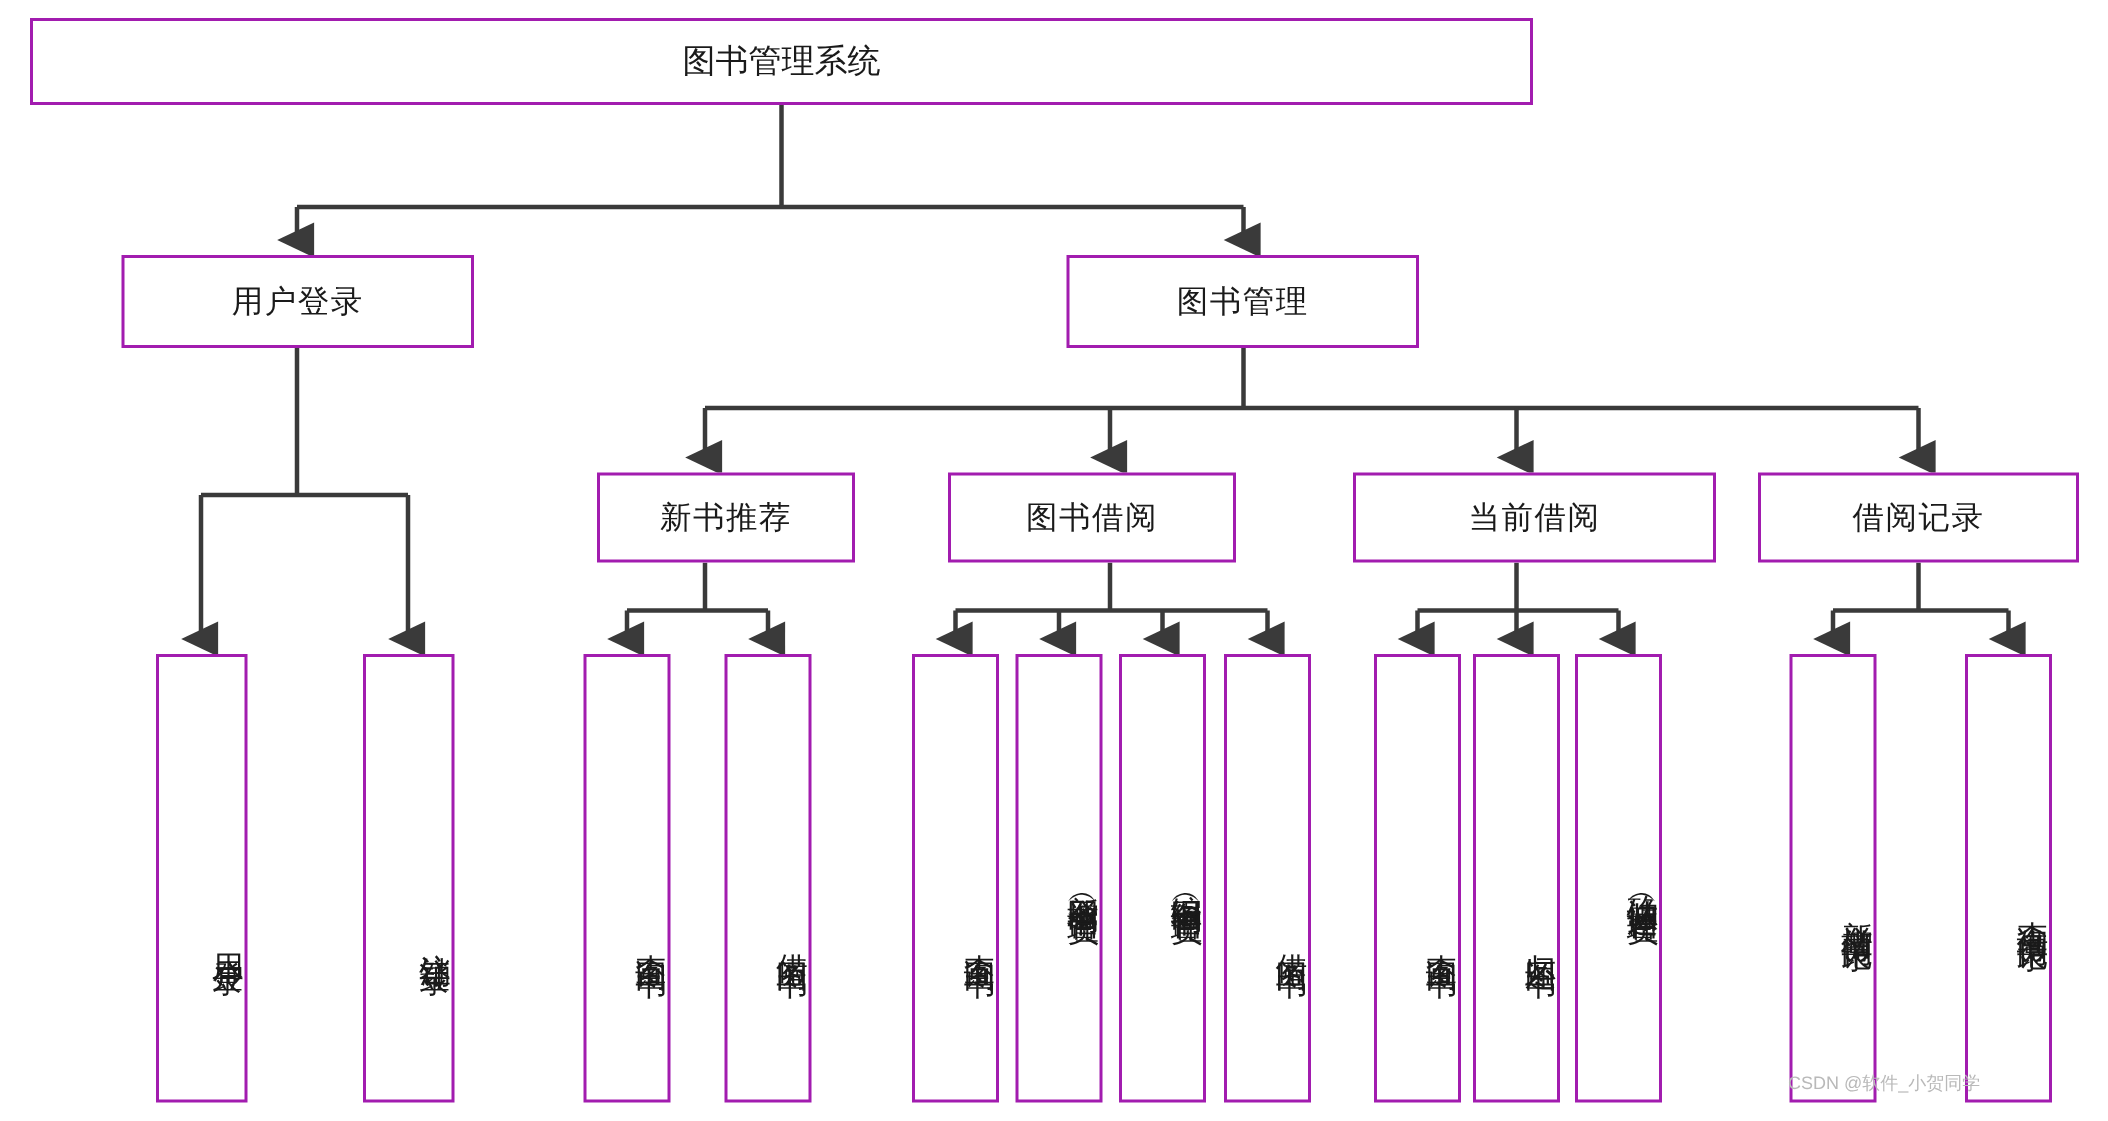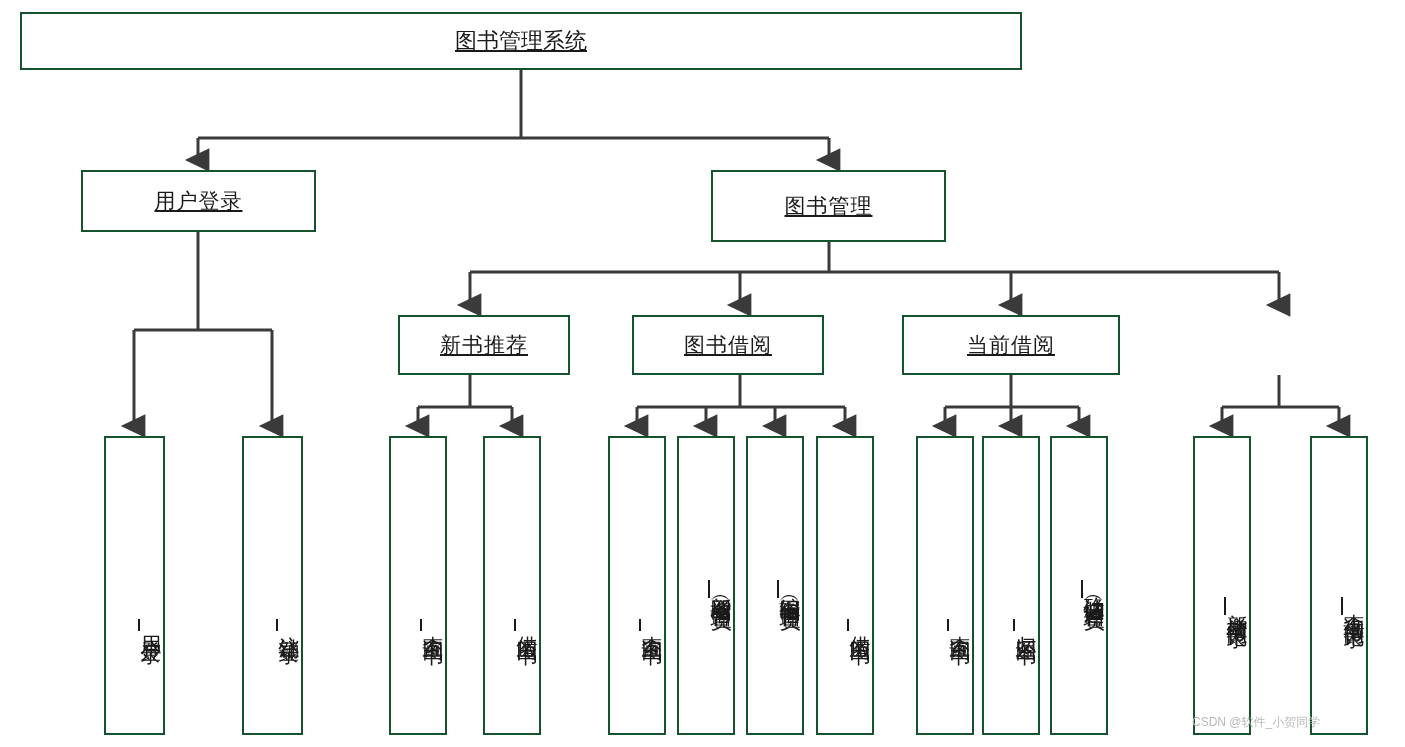--- a/index.html
+++ b/index.html
@@ -22,27 +22,26 @@
     left: 0;
     top: 0;
     width: 1405px;
     height: 747px;
     pointer-events: none;
   }
   .node {
     position: absolute;
     box-sizing: border-box;
     background: #ffffff;
-    border: 2px solid #14532d;
+    border: 2px solid #a21caf;
     display: flex;
     align-items: center;
     justify-content: center;
     color: #1a1a1a;
     z-index: 2;
-    text-decoration: underline;
   }
   .node.horiz {
     font-size: 21px;
     letter-spacing: 1px;
   }
   .node.root {
     font-size: 22px;
   }
   .node.vert {
     writing-mode: vertical-rl;
@@ -127,32 +126,35 @@
     </g>
   </svg>
 
   <div class="node root" style="left:20px; top:12px; width:1002px; height:58px;">
     <span>图书管理系统</span>
   </div>
 
   <div class="node horiz" style="left:81px; top:170px; width:235px; height:62px;">
     <span>用户登录</span>
   </div>
-  <div class="node horiz" style="left:711px; top:170px; width:235px; height:72px;">
+  <div class="node horiz" style="left:711px; top:170px; width:235px; height:62px;">
     <span>图书管理</span>
   </div>
 
   <div class="node horiz" style="left:362px; top:315px; width:172px; height:60px;margin-left:36px;">
     <span>新书推荐</span>
   </div>
   <div class="node horiz" style="left:632px; top:315px; width:192px; height:60px;">
     <span>图书借阅</span>
   </div>
-  <div class="node horiz" style="left:902px; top:315px; width:218px; height:60px;">
+  <div class="node horiz" style="left:902px; top:315px; width:242px; height:60px;">
     <span>当前借阅</span>
+  </div>
+  <div class="node horiz" style="left:1172px; top:315px; width:214px; height:60px;">
+    <span>借阅记录</span>
   </div>
 
   <div class="node vert" style="left:104px; top:436px; width:61px; height:299px; padding-top:78px;">
     <span class="vtext">用户登录</span>
   </div>
   <div class="node vert" style="left:242px; top:436px; width:61px; height:299px; padding-top:78px;">
     <span class="vtext">注销登录</span>
   </div>
 
   <div class="node vert" style="left:389px; top:436px; width:58px; height:299px; padding-top:78px;">

